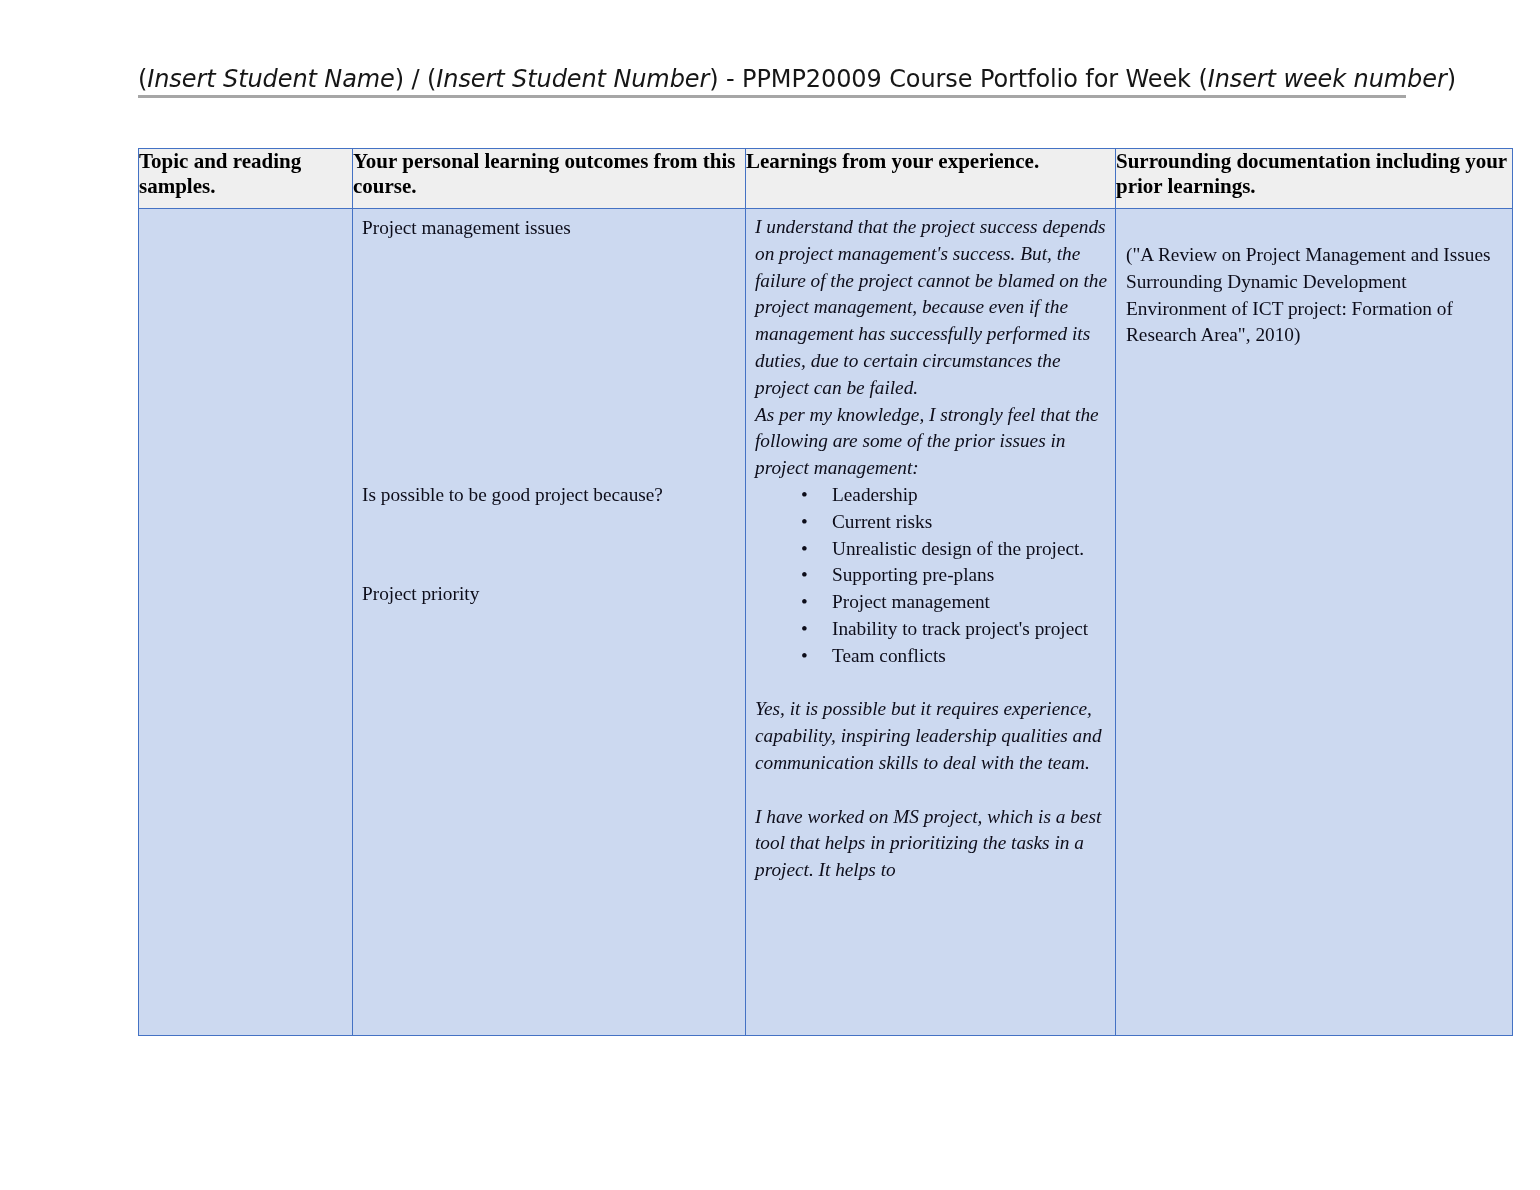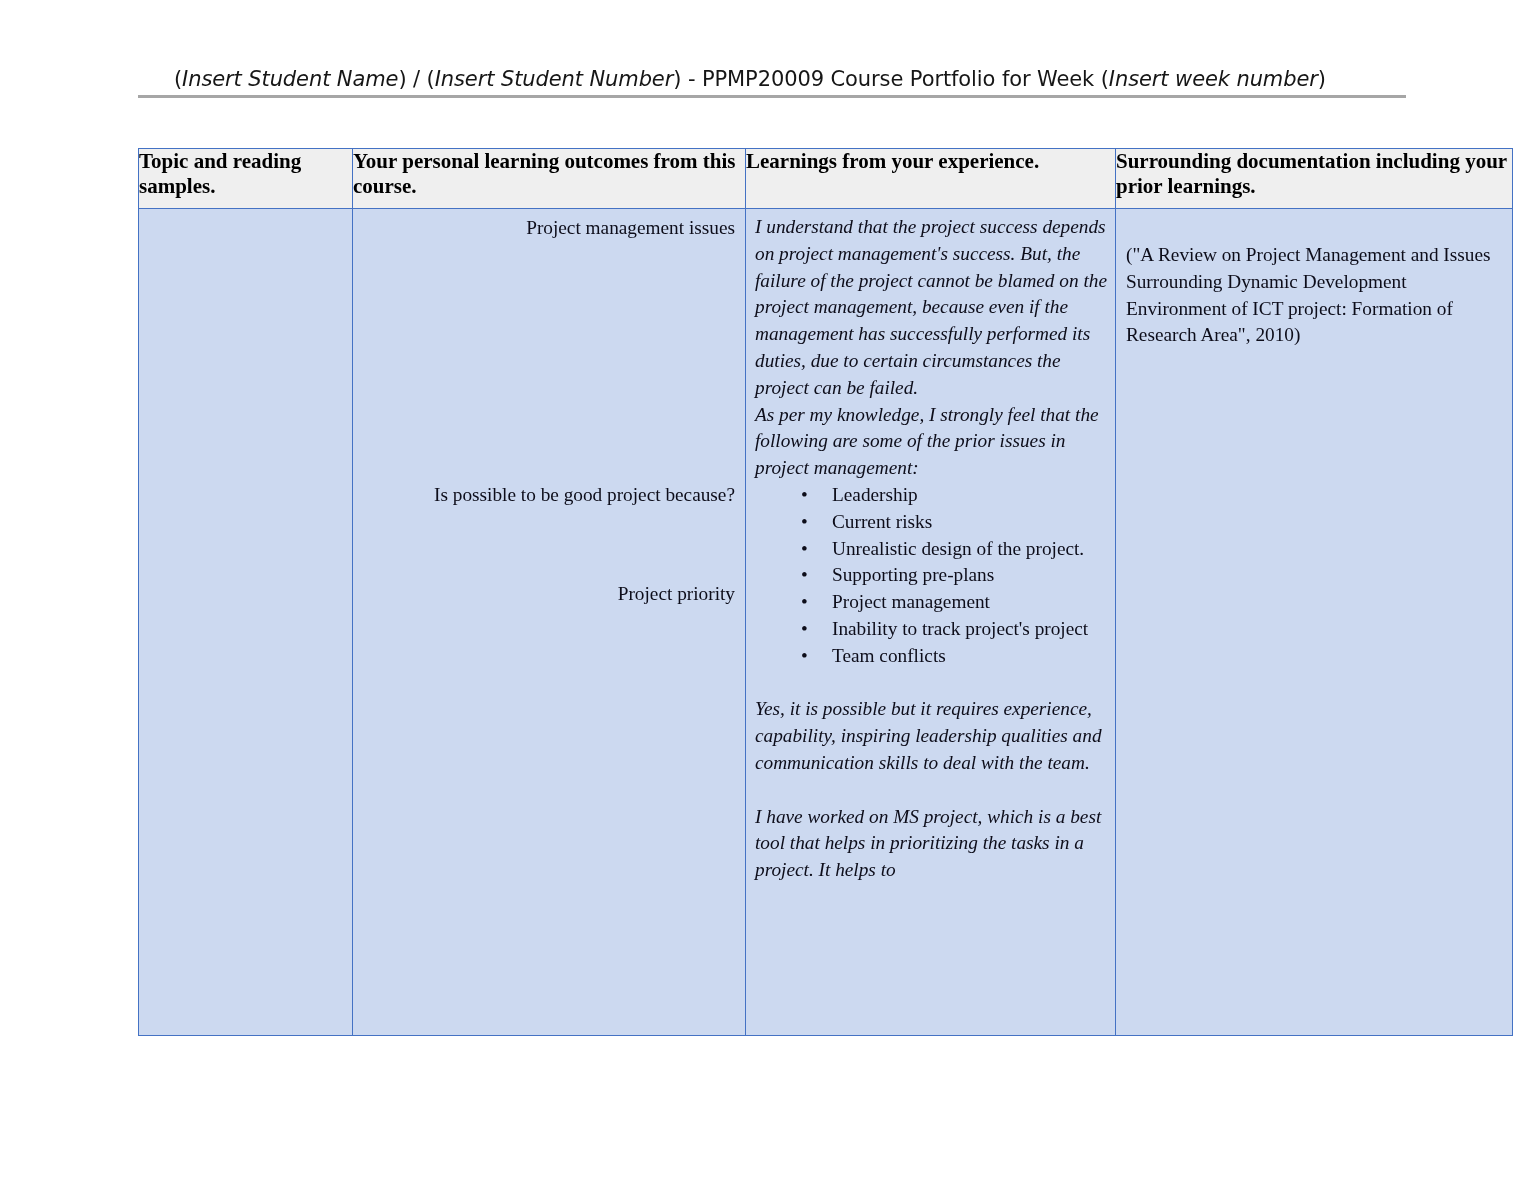--- a/index.html
+++ b/index.html
@@ -15,26 +15,25 @@
     overflow: hidden;
   }
 
   
   .doc-header {
     position: absolute;
     left: 138px;
     top: 66px;
     width: 1270px;
     font-family: "DejaVu Sans", "Liberation Sans", sans-serif;
-    font-size: 21px;
+    font-size: 24px;
     line-height: 26px;
     color: #161616;
     white-space: nowrap;
     letter-spacing: -0.1px;
-    margin-left: 36px;
   }
   .doc-header .it { font-style: italic; }
   .header-rule {
     position: absolute;
     left: 138px;
     top: 95px;
     width: 1268px;
     height: 3px;
     background: #a6a6a6;
   }
@@ -82,21 +81,21 @@
     line-height: 26.8px;
     color: #0d0d1a;
     position: relative;
     overflow: hidden;
     height: 827px;
   }
 
   .cell-pad { padding: 6px 10px 0 9px; }
 
   
-  .col2-inner { padding: 6px 10px 0 9px; text-align: right; }
+  .col2-inner { padding: 6px 10px 0 9px; }
   .col2-entry { margin: 0; }
   .col2-gap-a { height: 240px; }
   .col2-gap-b { height: 72px; }
 
   
   .col3-inner {
     padding: 5px 8px 0 9px;
   }
   .col3-inner p { margin: 0; font-style: italic; }
   .bullet-list {

